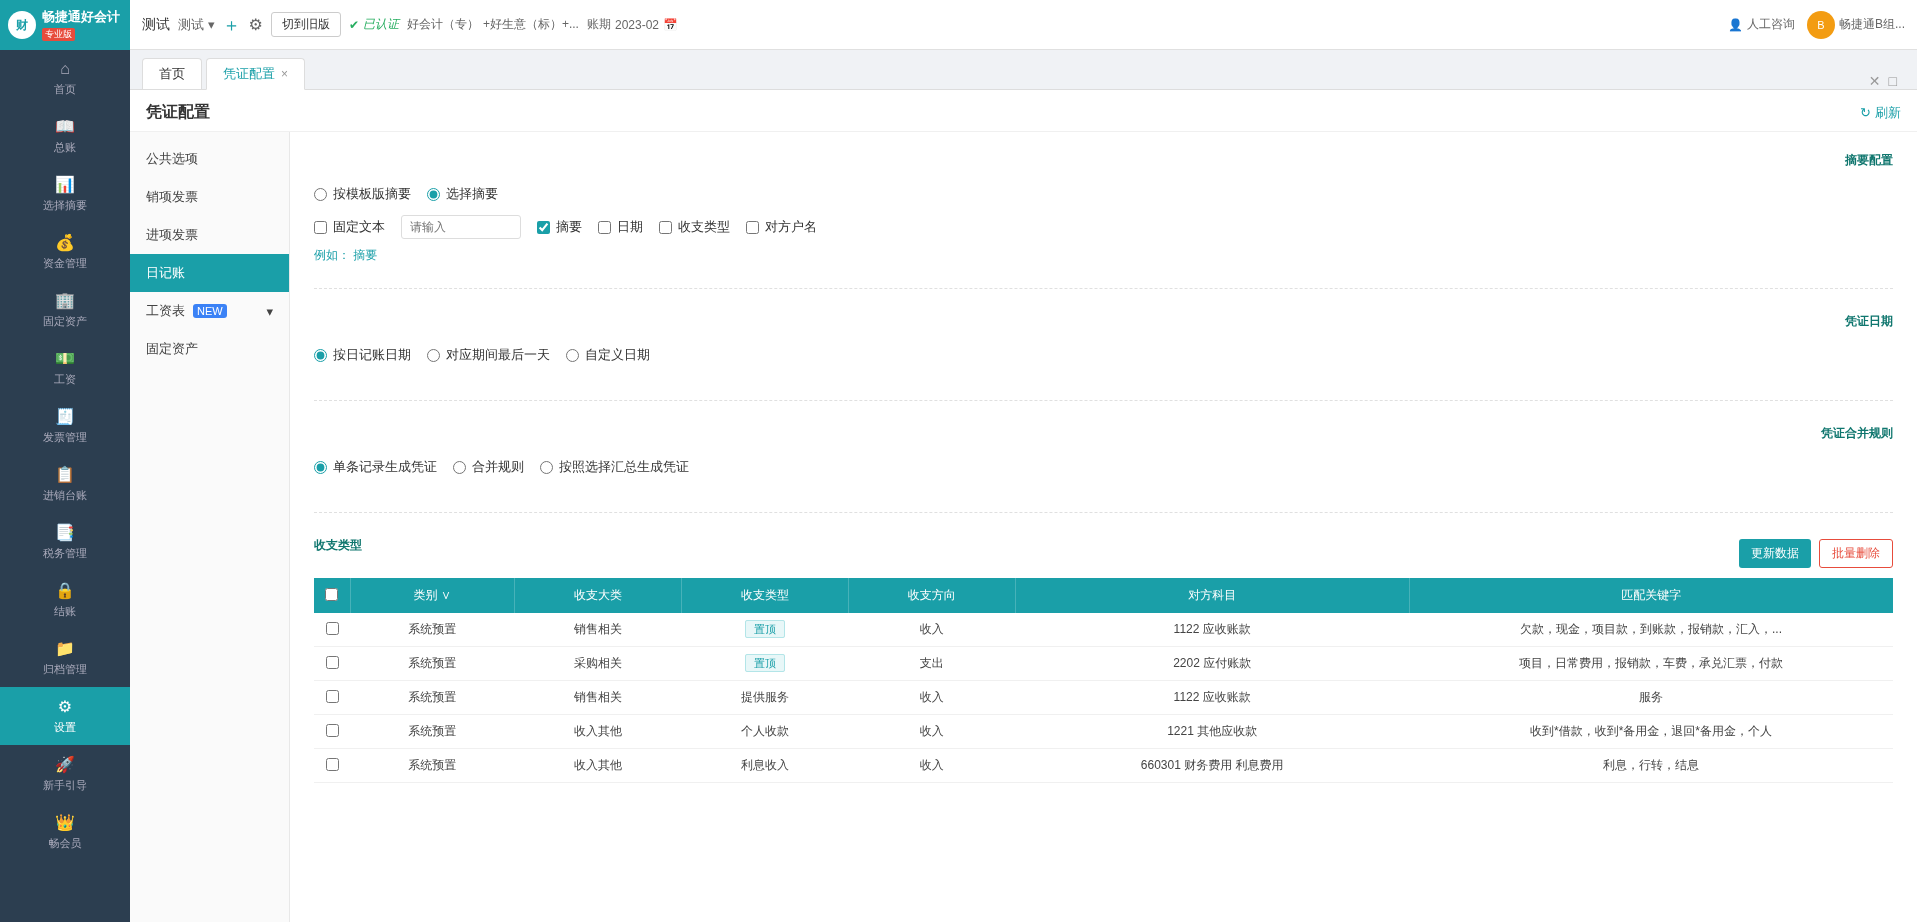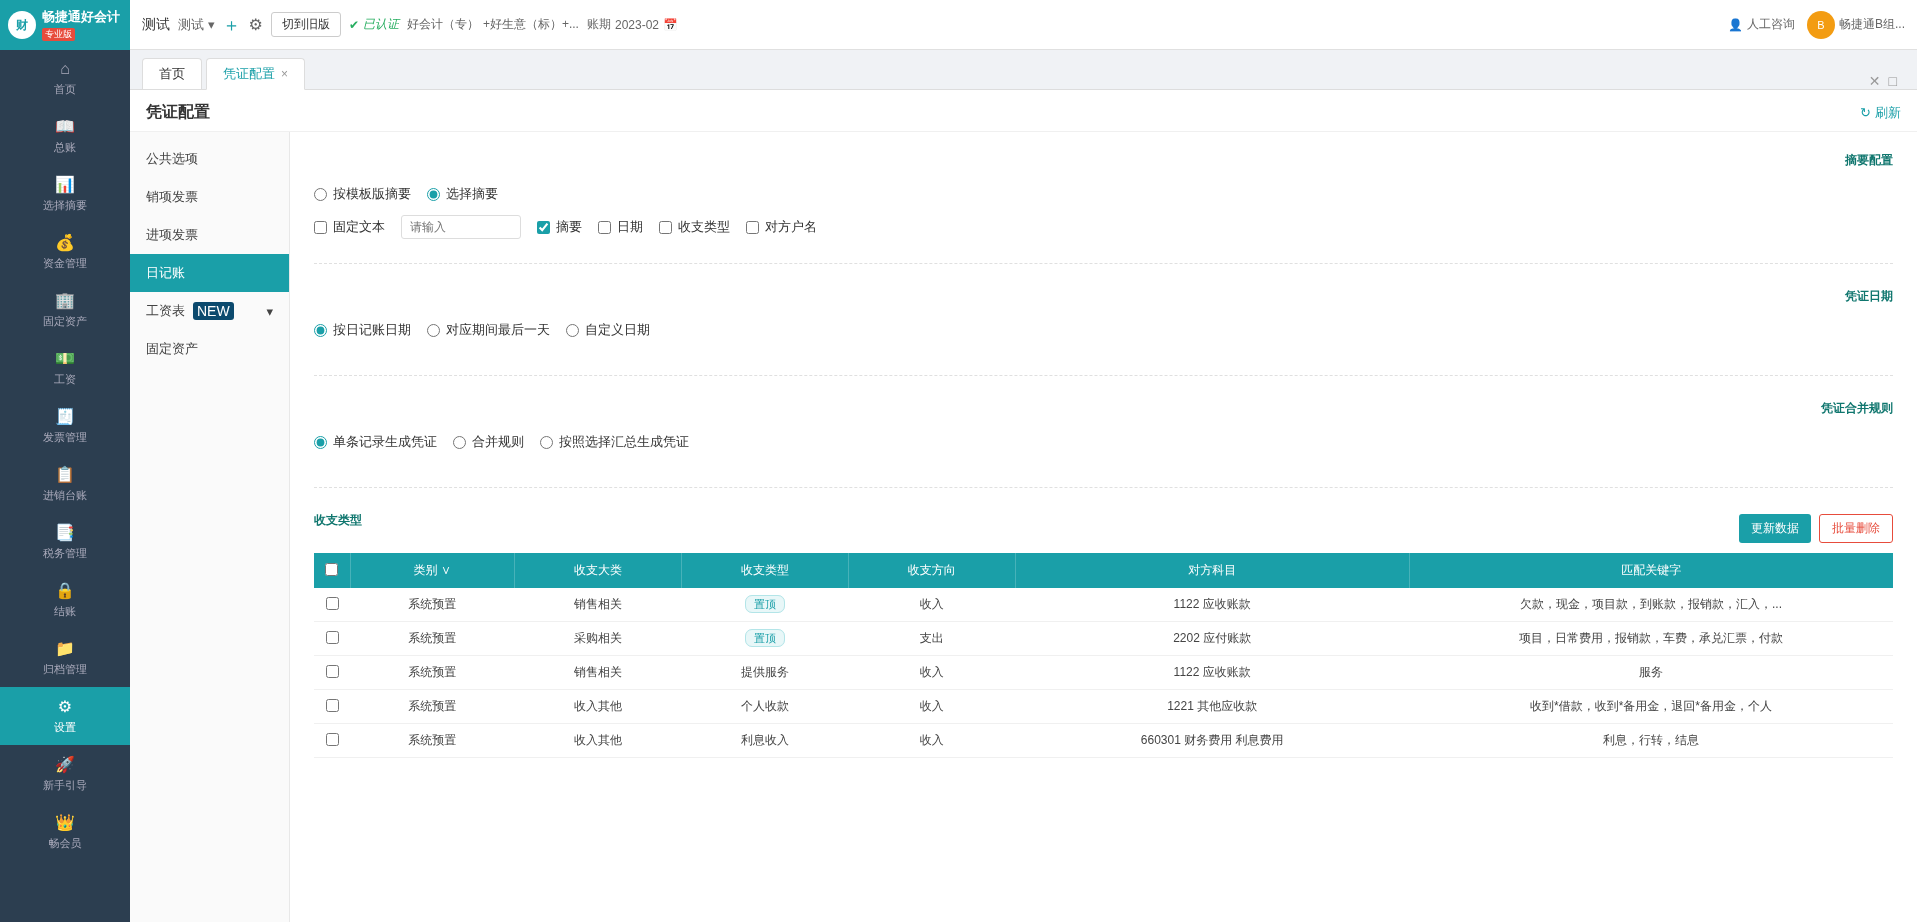--- a/index.html
+++ b/index.html
@@ -50,21 +50,21 @@
     .page-title { font-size: 16px; font-weight: bold; color: #333; }
     .refresh-btn { color: #1a9fa8; cursor: pointer; font-size: 13px; display: flex; align-items: center; gap: 4px; }
 
     
     .two-col { flex: 1; display: flex; overflow: hidden; }
 
     
     .left-nav { width: 160px; background: #fafafa; border-right: 1px solid #e8e8e8; padding-top: 8px; flex-shrink: 0; }
     .left-nav-item { padding: 10px 16px; font-size: 13px; color: #444; cursor: pointer; display: flex; align-items: center; justify-content: space-between; }
     .left-nav-item.active { background: #1a9fa8; color: #fff; font-weight: 500; }
-    .new-badge { background: #0c4a6e; color: #fff; font-size: 14px; padding: 1px 4px; border-radius: 3px; margin-left: 4px; }
+    .new-badge { background: #3b82f6; color: #fff; font-size: 11px; padding: 1px 4px; border-radius: 3px; margin-left: 4px; }
 
     
     .right-content { flex: 1; overflow-y: auto; padding: 20px 24px; }
 
     
     .section { margin-bottom: 24px; padding-bottom: 24px; border-bottom: 1px dashed #e0e0e0; }
     .section-title { font-size: 12px; font-weight: bold; color: #0f766e; margin-bottom: 16px; text-align: right; }
 
     
     .radio-group { display: flex; align-items: center; gap: 16px; margin-bottom: 12px; }
@@ -86,21 +86,21 @@
     .btn-delete { background: #fff; color: #e74c3c; border: 1px solid #e74c3c; padding: 5px 12px; border-radius: 3px; cursor: pointer; font-size: 12px; }
 
     
     .data-table { width: 100%; border-collapse: collapse; font-size: 12px; }
     .data-table thead tr { background: #1a9fa8; color: #fff; }
     .data-table thead th { padding: 9px 10px; text-align: center; font-weight: 500; border-right: 1px solid rgba(255,255,255,0.2); }
     .data-table thead th:last-child { border-right: none; }
     .data-table tbody tr { border-bottom: 1px solid #f0f0f0; }
     .data-table tbody td { padding: 8px 10px; text-align: center; color: #444; }
     .data-table tbody td:first-child { text-align: center; }
-    .tag-btn { background: #e8f7f8; color: #1a9fa8; border: 1px solid #b3e5e8; padding: 2px 8px; border-radius: 7px; font-size: 11px; cursor: pointer; }
+    .tag-btn { background: #e8f7f8; color: #1a9fa8; border: 1px solid #b3e5e8; padding: 2px 8px; border-radius: 2px; font-size: 11px; cursor: pointer; }
     .td-keywords { text-align: left; color: #666; max-width: 200px; overflow: hidden; text-overflow: ellipsis; white-space: nowrap; }
     .checkbox-cell { text-align: center; }
 
     
     .window-controls { display: flex; align-items: center; gap: 8px; margin-left: auto; padding-right: 8px; }
     .win-btn { cursor: pointer; color: #999; font-size: 14px; }
   </style>
 </head>
 <body>
 
@@ -290,20 +290,24 @@
               </label>
               <label class="checkbox-option">
                 <input type="checkbox" style="">
                 <span>收支类型</span>
               </label>
               <label class="checkbox-option">
                 <input type="checkbox" style="">
                 <span>对方户名</span>
               </label>
             </div>
+            <div class="example-text">
+              <span>例如：</span>
+              <span>摘要</span>
+            </div>
           </div>
 
           <div class="section">
             <div class="section-title">凭证日期</div>
             <div class="radio-group">
               <label class="radio-option">
                 <input type="radio" name="date-mode" checked="" style="">
                 <span>按日记账日期</span>
               </label>
               <label class="radio-option">

